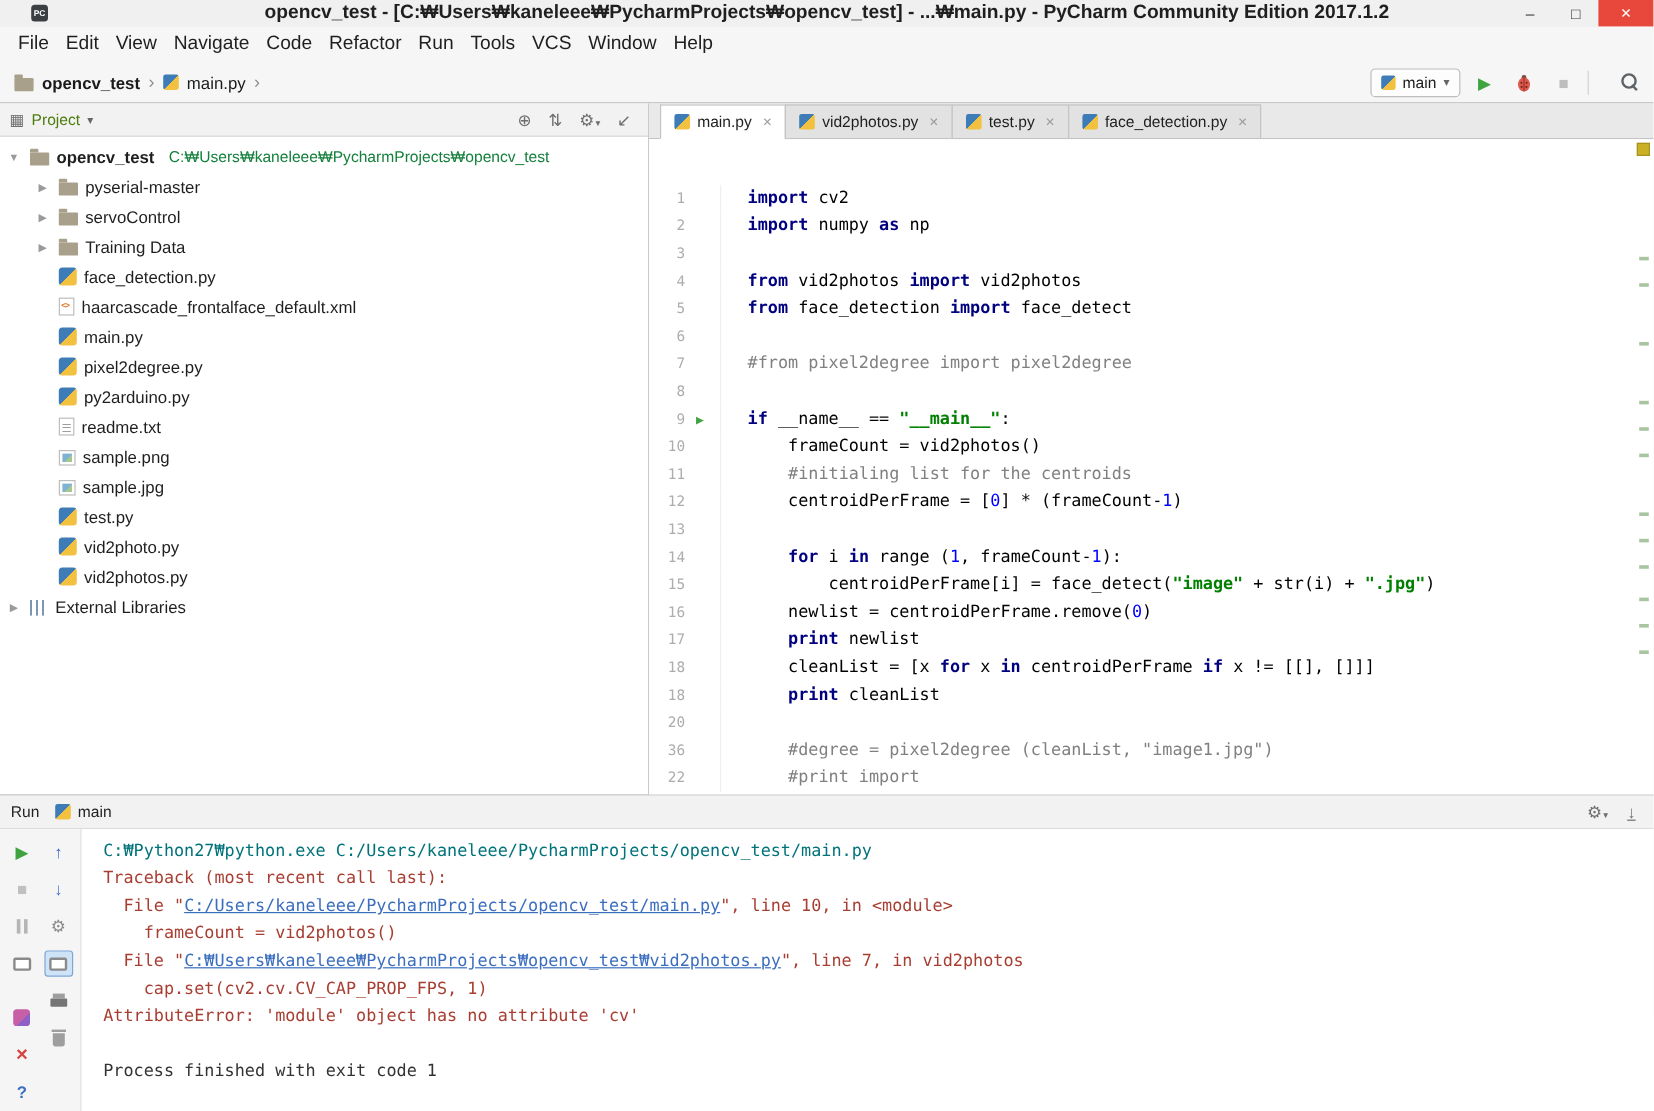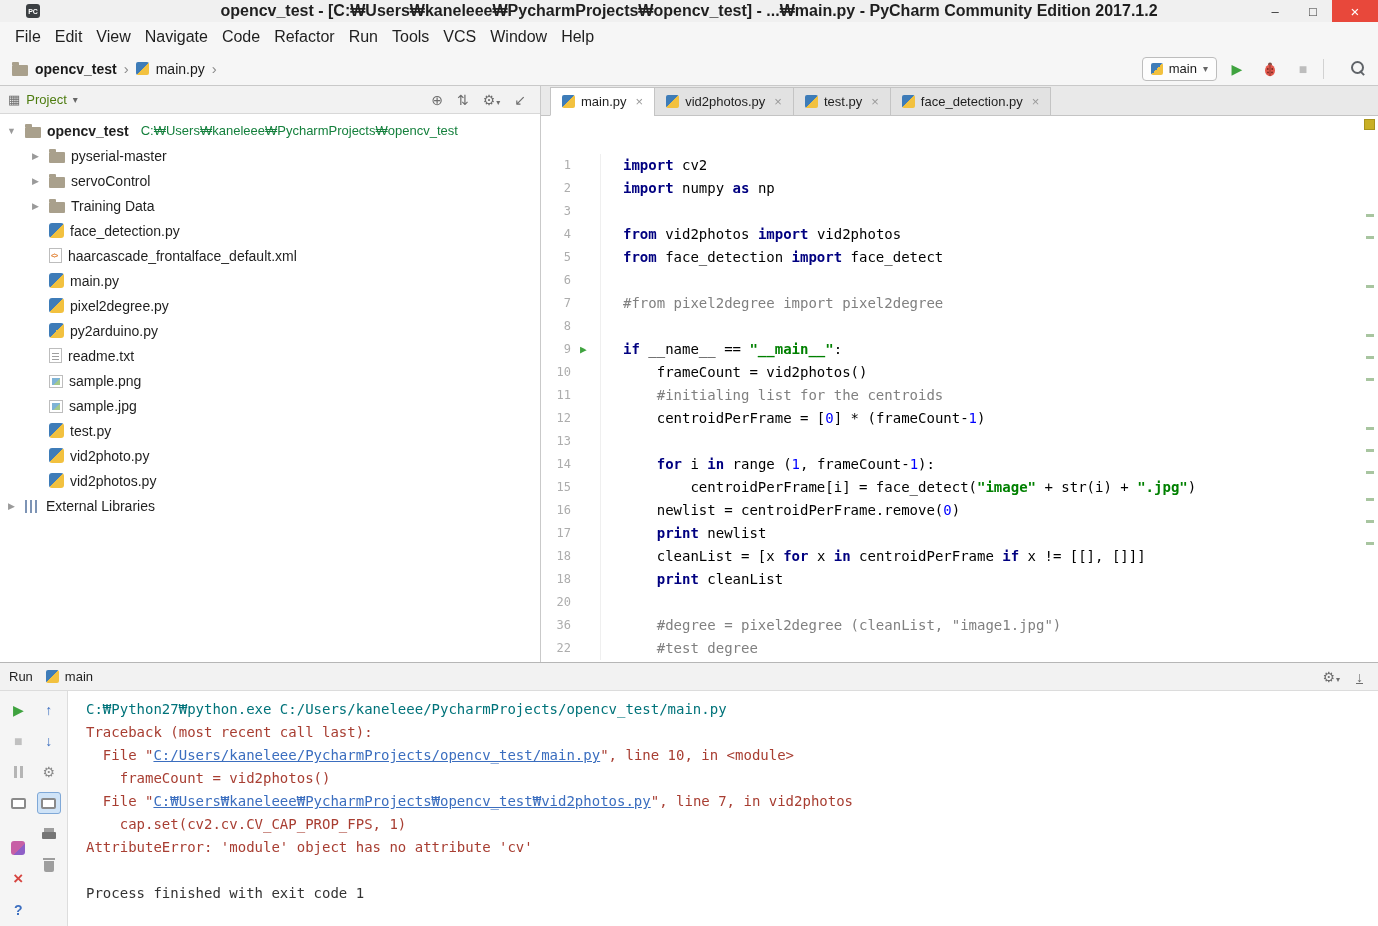--- a/index.html
+++ b/index.html
@@ -416,21 +416,21 @@
               <span class="code-text"></span>
             </div>
             <div class="code-line">
               <span class="gutter-num">36</span>
               <span class="fold-col"></span>
               <span class="code-text"><span class="tk-t">    </span><span class="tk-com">#degree = pixel2degree (cleanList, "image1.jpg")</span></span>
             </div>
             <div class="code-line">
               <span class="gutter-num">22</span>
               <span class="fold-col"></span>
-              <span class="code-text"><span class="tk-t">    </span><span class="tk-com">#test degree</span></span>
+              <span class="code-text"><span class="tk-t">    </span><span class="tk-com">#print import</span></span>
             </div>
           </div>
         <div class="stripe">
           <span class="stripe-top"></span>
         <span class="stripe-mark" style="top: 18%;"></span>
             <span class="stripe-mark" style="top: 22%;"></span>
             <span class="stripe-mark" style="top: 31%;"></span>
             <span class="stripe-mark" style="top: 40%;"></span>
             <span class="stripe-mark" style="top: 44%;"></span>
             <span class="stripe-mark" style="top: 48%;"></span>

